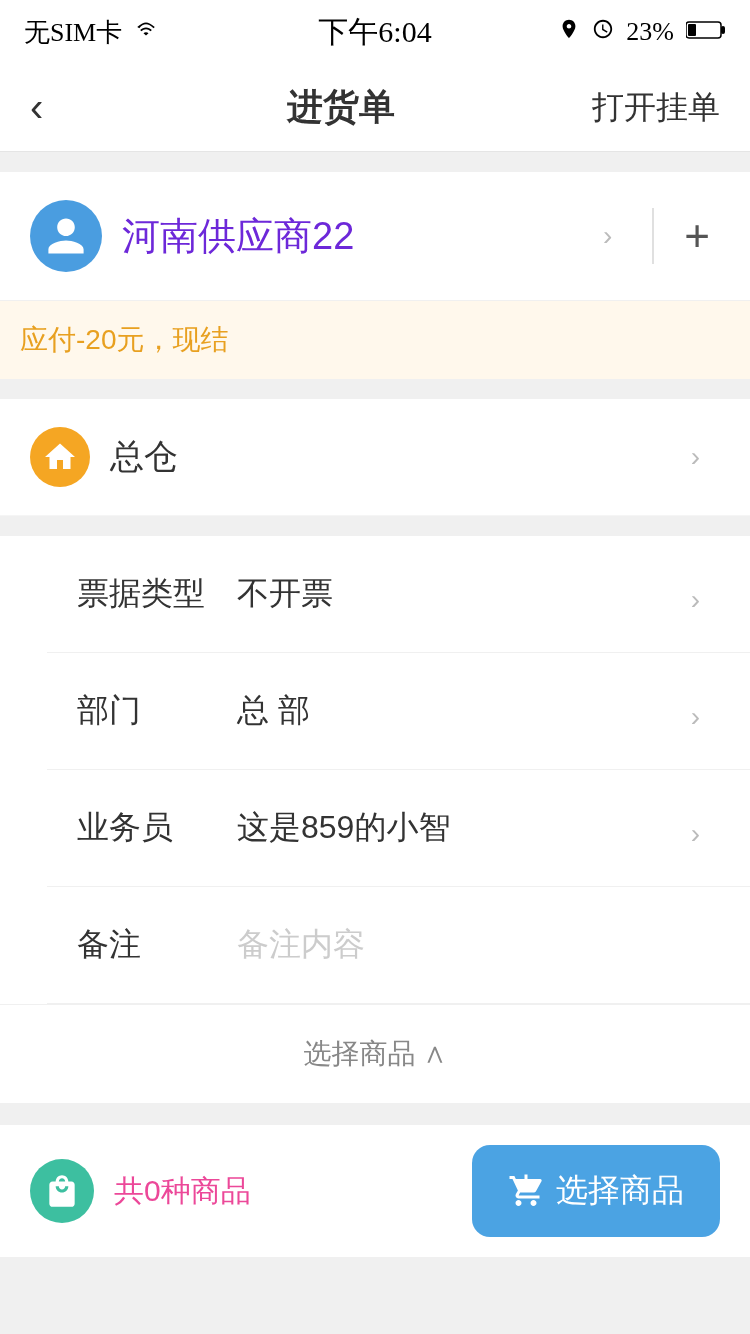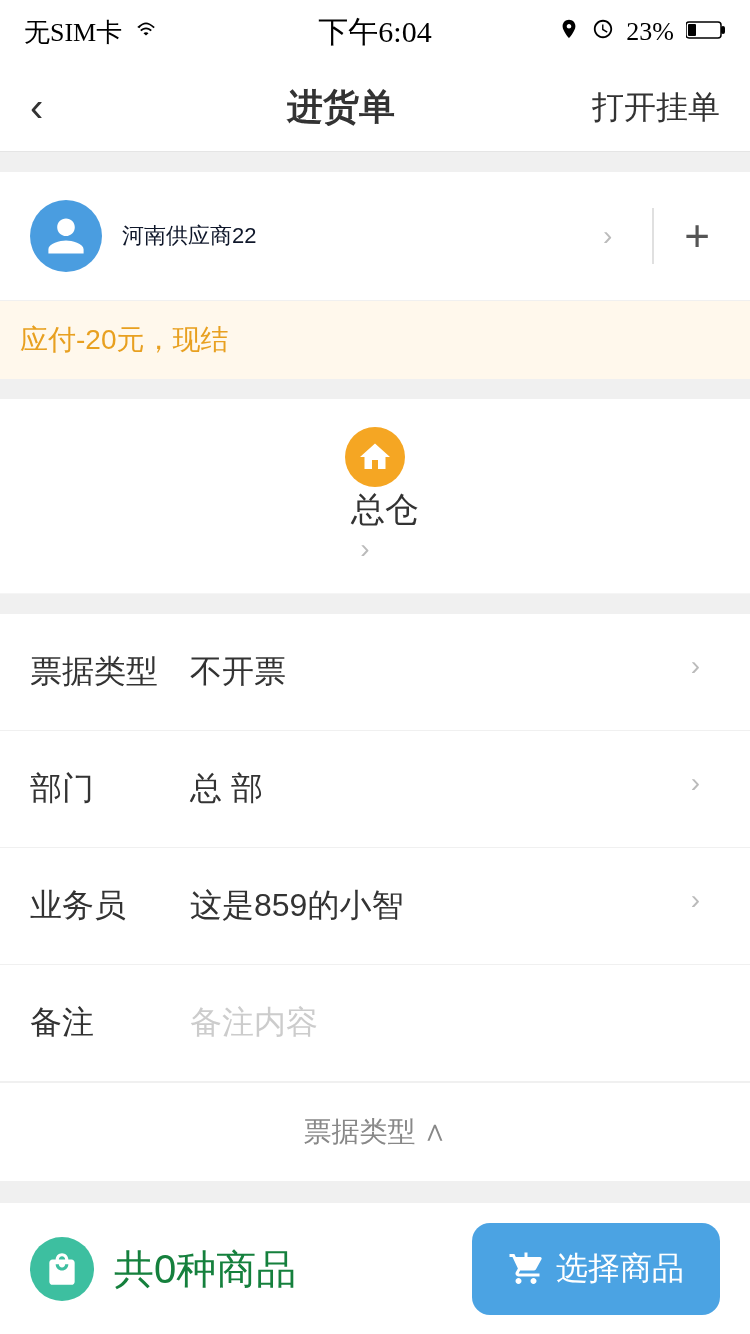--- a/index.html
+++ b/index.html
@@ -102,22 +102,22 @@
       justify-content: center;
       flex-shrink: 0;
     }
     .supplier-avatar svg {
       width: 44px;
       height: 44px;
       fill: #fff;
     }
     .supplier-name {
       flex: 1;
-      font-size: 22px;
-      color: #0f172a;
+      font-size: 38px;
+      color: #6d28d9;
       margin-left: 20px;
     }
     .row-arrow {
       color: #bbb;
       font-size: 28px;
       margin-right: 20px;
     }
     .supplier-add {
       color: #555;
       font-size: 44px;
@@ -139,21 +139,20 @@
       color: #e8a020;
     }
 
     
     .warehouse-row {
       display: flex;
       align-items: center;
       padding: 28px 30px;
       background: #fff;
       border-bottom: 1px solid #f5f5f5;
-      flex-direction: column;
     }
     .warehouse-icon {
       width: 60px;
       height: 60px;
       border-radius: 50%;
       background: #f5a623;
       display: flex;
       align-items: center;
       justify-content: center;
       flex-shrink: 0;
@@ -169,24 +168,25 @@
       color: #333;
       margin-left: 20px;
     }
 
     
     .form-section {
       background: #fff;
     }
     .form-row {
       display: flex;
-      align-items: flex-start;
+      align-items: flex-end;
       padding: 36px 30px;
       border-bottom: 1px solid #f0f0f0;
       min-height: 100px;
+      margin-left: 47px;
     }
     .form-label {
       font-size: 32px;
       color: #333;
       width: 160px;
       flex-shrink: 0;
     }
     .form-value {
       flex: 1;
       font-size: 32px;
@@ -231,22 +231,22 @@
       justify-content: center;
       flex-shrink: 0;
     }
     .product-count-icon svg {
       width: 38px;
       height: 38px;
       fill: #fff;
     }
     .product-count-text {
       flex: 1;
-      font-size: 40px;
-      color: #15803d;
+      font-size: 30px;
+      color: #ec4899;
     }
     .select-product-btn {
       background: #4ba3e3;
       color: #fff;
       border: none;
       border-radius: 18px;
       padding: 24px 36px;
       font-size: 32px;
       display: flex;
       align-items: center;
@@ -369,21 +369,21 @@
     <span class="form-value">这是859的小智</span>
     <span class="row-arrow">›</span>
   </div>
 
   <div class="form-row">
     <span class="form-label">备注</span>
     <span class="form-placeholder">备注内容</span>
   </div>
 
   <div class="collapse-row">
-    <span class="collapse-text">票据类型 ∧</span>
+    <span class="collapse-text">选择商品 ∧</span>
   </div>
 </div>
 
 <div class="section-divider"></div>
 
 <div class="bottom-bar">
   <div class="product-count-icon">
 
     <svg viewBox="0 0 24 24">
         <path d="M18 6h-2c0-2.2-1.8-4-4-4S8 3.8 8 6H6c-1.1 0-2 .9-2 2v12c0 1.1.9 2 2 2h12c1.1 0 2-.9 2-2V8c0-1.1-.9-2-2-2zm-6-2c1.1 0 2 .9 2 2h-4c0-1.1.9-2 2-2zm0 9c-2.2 0-4-1.8-4-4h2c0 1.1.9 2 2 2s2-.9 2-2h2c0 2.2-1.8 4-4 4z"></path>

